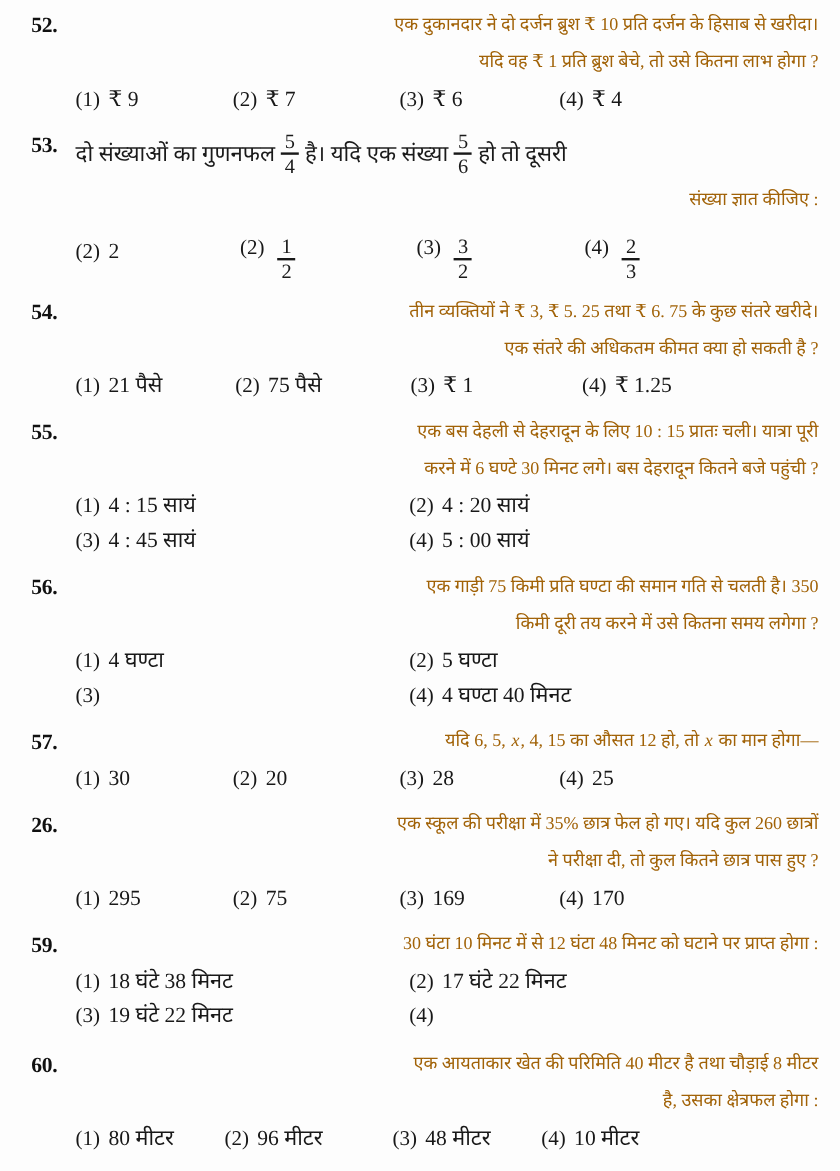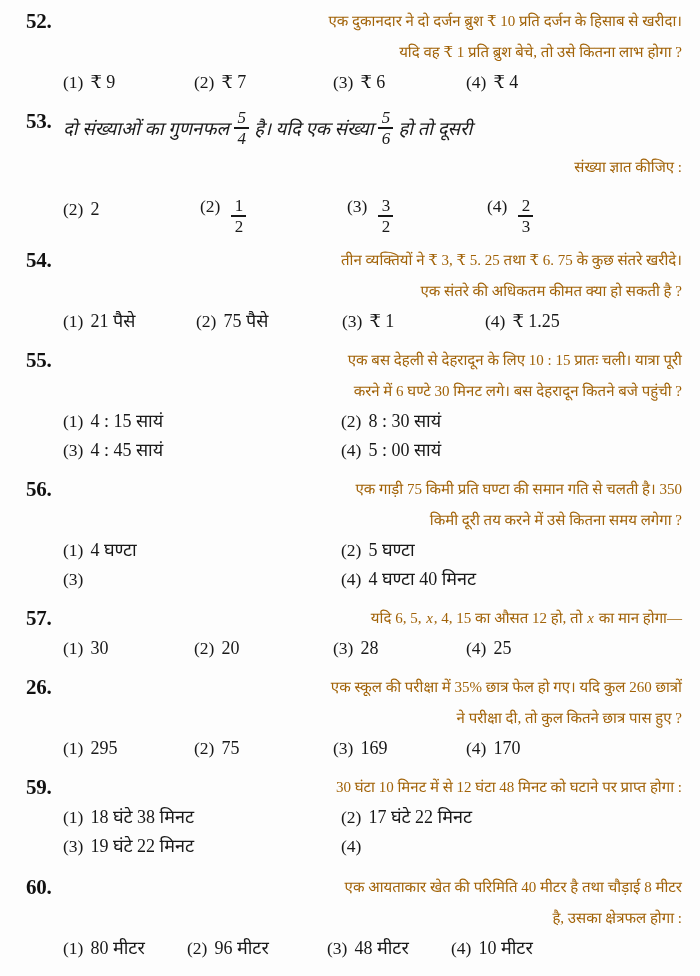--- a/index.html
+++ b/index.html
@@ -25,21 +25,21 @@
   }
   .q {
     display: flex;
     align-items: flex-start;
     padding: 0 18px 0 26px;
     box-sizing: border-box;
   }
   .qnum {
     flex: 0 0 37px;
     font-weight: bold;
-    font-size: 21px;
+    font-size: 18px;
     line-height: 31px;
     letter-spacing: -0.2px;
     color: #111;
     white-space: nowrap;
   }
   .qbody {
     flex: 1 1 auto;
     min-width: 0;
   }
   .qline {
@@ -131,21 +131,20 @@
   .gap-sm { height: 6px; }
   .gap-md { height: 9px; }
   .gap-lg { height: 11px; }
 
   .frac-line {
     display: flex;
     align-items: center;
     font-size: 18.5px;
     line-height: 46px;
     white-space: nowrap;
-    font-style: italic;
   }
   .optrow-frac {
     display: flex;
     line-height: 46px;
     align-items: center;
   }
   .optrow-frac > .opt:nth-child(1) { width: 137px; }
   .optrow-frac > .opt:nth-child(2) { width: 147px; }
   .optrow-frac > .opt:nth-child(3) { width: 140px; }
   .optrow-frac > .opt:nth-child(4) { width: auto; }
@@ -268,21 +267,21 @@
     <div class="qbody">
       <div class="qline">एक बस देहली से देहरादून के लिए 10 : 15 प्रातः चली। यात्रा पूरी</div>
       <div class="qline">करने में 6 घण्टे 30 मिनट लगे। बस देहरादून कितने बजे पहुंची ?</div>
       <div class="optrow cols2">
         <span class="opt">
           <span class="lbl">(1)</span>
           <span class="val">4 : 15 सायं</span>
         </span>
         <span class="opt">
           <span class="lbl">(2)</span>
-          <span class="val">8 : 30 सायं</span>
+          <span class="val">4 : 20 सायं</span>
         </span>
       </div>
       <div class="optrow cols2">
         <span class="opt">
           <span class="lbl">(3)</span>
           <span class="val">4 : 45 सायं</span>
         </span>
         <span class="opt">
           <span class="lbl">(4)</span>
           <span class="val">5 : 00 सायं</span>

